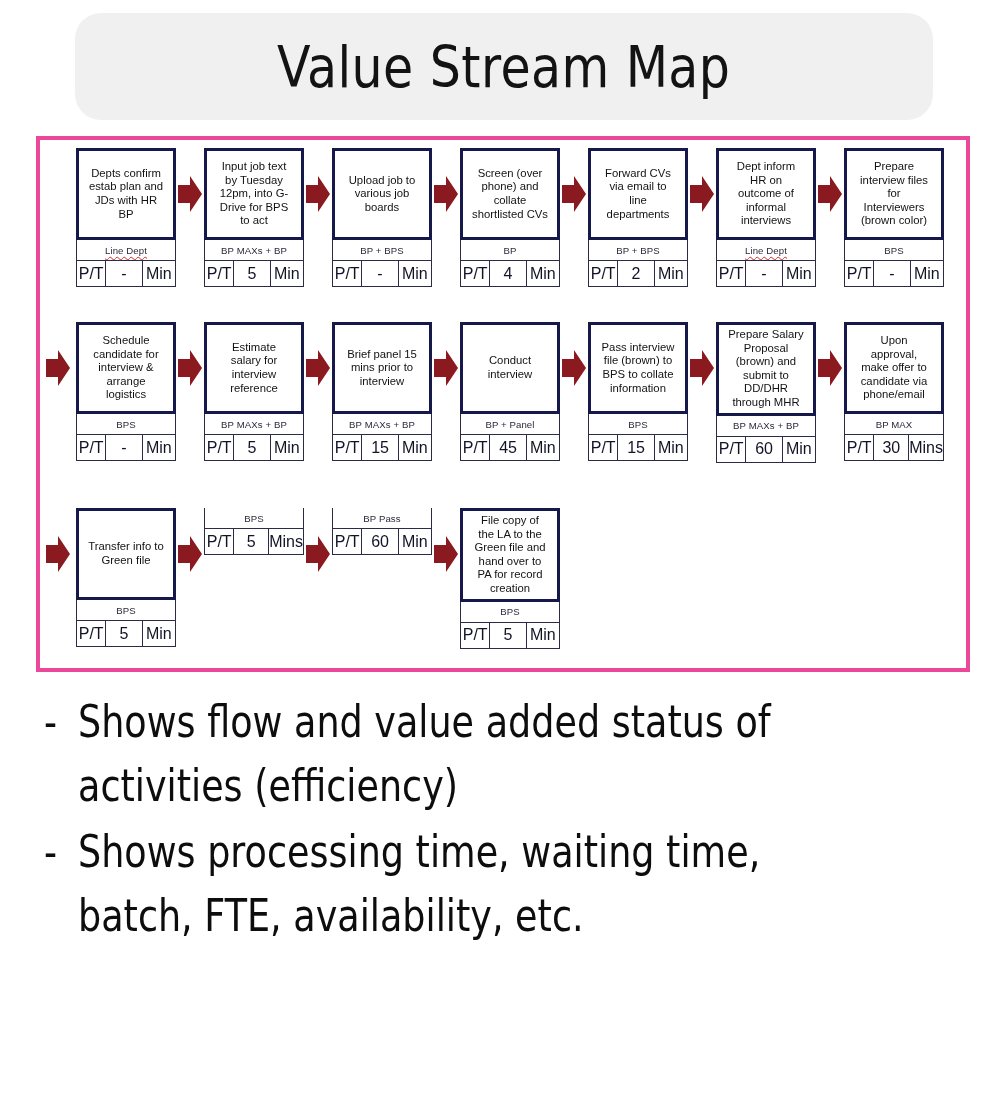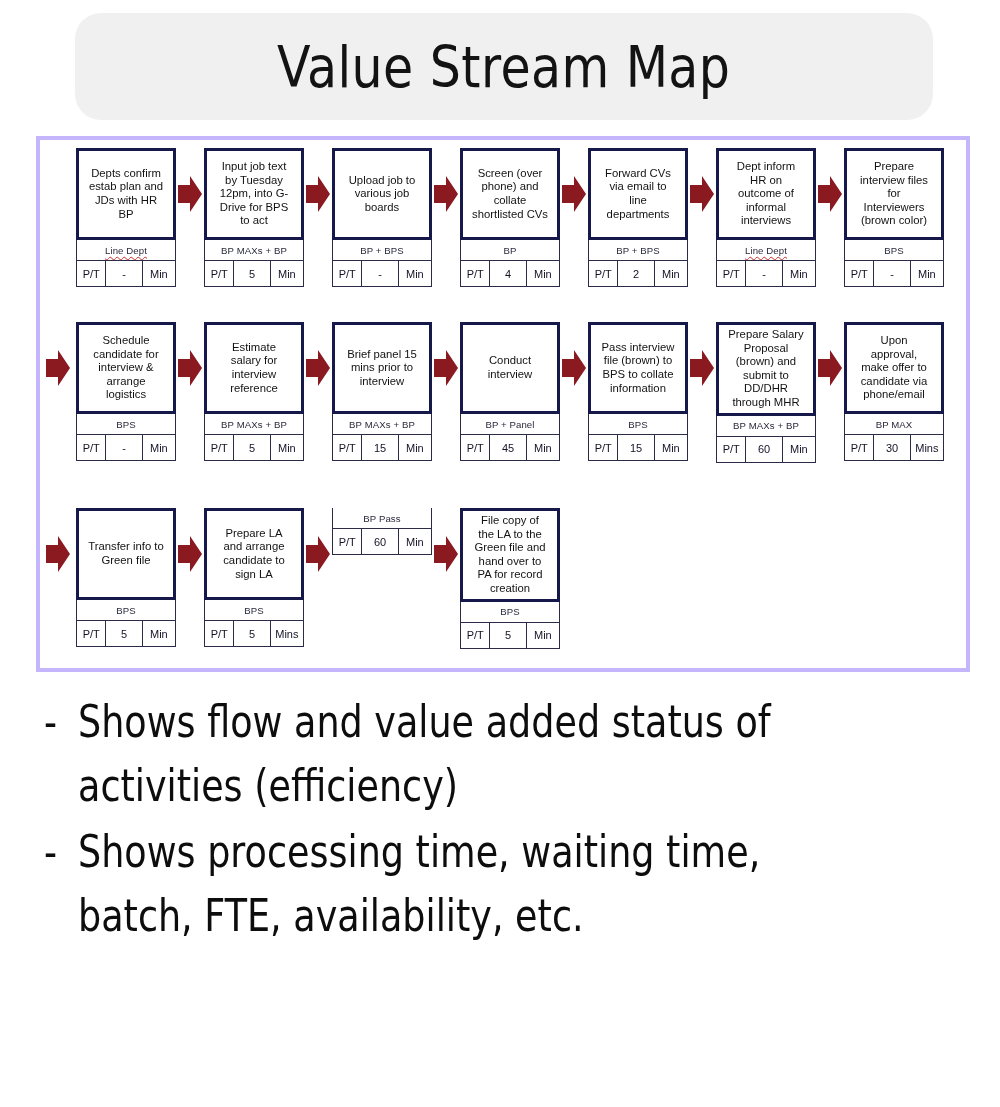--- a/index.html
+++ b/index.html
@@ -39,21 +39,21 @@
     white-space: nowrap;
   }
 
   
   .vsm-frame {
     position: absolute;
     left: 36px;
     top: 136px;
     width: 934px;
     height: 536px;
-    border: 4px solid #c4b5fd;
+    border: 4px solid #ec4899;
     background: #ffffff;
     box-sizing: border-box;
   }
 
   .vsm-rows {
     position: relative;
     width: 100%;
     height: 100%;
   }
 
@@ -118,21 +118,21 @@
     box-sizing: border-box;
     height: 26px;
     border: 1px solid #2b2b45;
     border-top: none;
     background: #ffffff;
   }
   .step-metrics .cell {
     display: flex;
     align-items: center;
     justify-content: center;
-    font-size: 11px;
+    font-size: 16px;
     color: #131326;
     box-sizing: border-box;
   }
   .step-metrics .cell.c1 { flex: 0 0 30%; border-right: 1px solid #2b2b45; }
   .step-metrics .cell.c2 { flex: 1 1 auto; border-right: 1px solid #2b2b45; }
   .step-metrics .cell.c3 { flex: 0 0 33%; }
 
   
   .arrow {
     flex: 0 0 28px;
@@ -500,26 +500,20 @@
             <div class="cell c2">5</div>
             <div class="cell c3">Min</div>
           </div>
         </div>
         <div class="arrow">
           <svg width="26" height="40" viewBox="0 0 26 40" aria-hidden="true">
             <path d="M1 11 L13 11 L13 2 L25 20 L13 38 L13 29 L1 29 Z" fill="#8b1a20"></path>
           </svg>
         </div>
         <div class="step">
-          <div class="step-body">
-            <div class="step-title">Prepare LA
-and arrange
-candidate to
-sign LA</div>
-          </div>
           <div class="step-role">
             <span>BPS</span>
           </div>
           <div class="step-metrics">
             <div class="cell c1">P/T</div>
             <div class="cell c2">5</div>
             <div class="cell c3">Mins</div>
           </div>
         </div>
         <div class="arrow">

